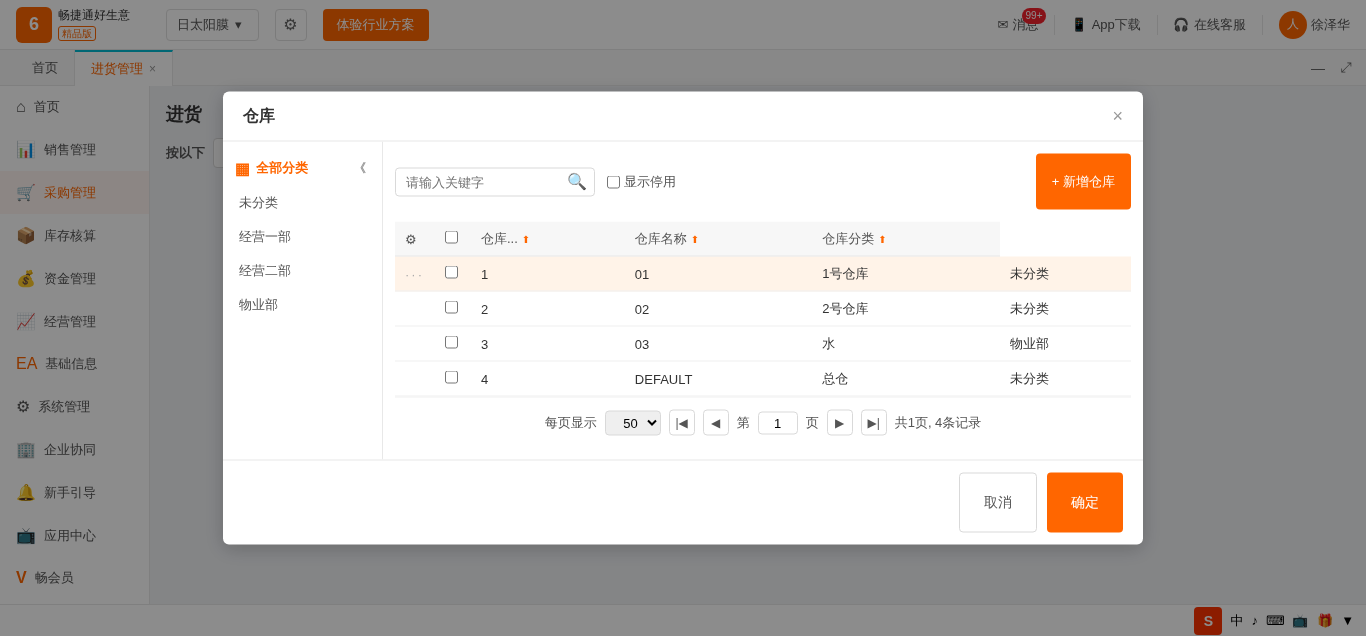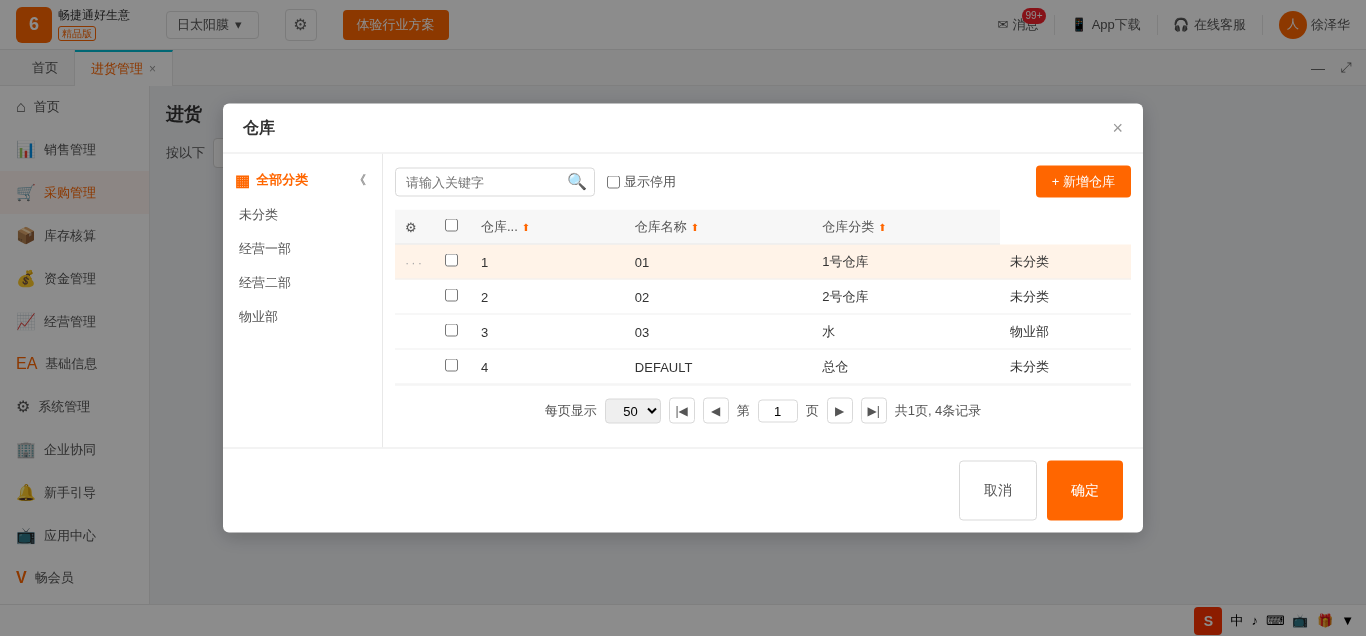--- a/index.html
+++ b/index.html
@@ -30,22 +30,21 @@
       margin-right: 6px;
     }
     .logo-text { font-size: 12px; color: #333; line-height: 1.3; }
     .logo-badge {
       font-size: 10px; color: #ff6600; border: 1px solid #ff6600;
       border-radius: 3px; padding: 0 3px; margin-top: 2px; display: inline-block;
     }
     .header-middle {
       flex: 1;
       display: flex;
-      align-items: center;
-      gap: 26px;
+      gap: 16px;
     }
     .store-selector {
       display: flex; align-items: center;
       border: 1px solid #e0e0e0; border-radius: 4px;
       padding: 4px 10px; cursor: pointer; color: #555; font-size: 13px;
       background: #fff;
     }
     .store-selector span { margin-right: 6px; }
     .gear-btn {
       width: 32px; height: 32px; border: 1px solid #e0e0e0; border-radius: 4px;
@@ -129,21 +128,21 @@
       flex: 1;
       padding: 16px;
       overflow: auto;
       position: relative;
     }
     .page-title { font-size: 18px; font-weight: bold; color: #333; margin-bottom: 12px; }
     .toolbar {
       display: flex; align-items: center; gap: 8px;
       margin-bottom: 12px;
     }
-    .toolbar-label { font-size: 13px; color: #555; }
+    .toolbar-label { font-size: 13px; color: #555; font-weight: bold; }
     .toolbar-btn {
       padding: 5px 12px; border: 1px solid #d9d9d9; border-radius: 4px;
       background: #fff; cursor: pointer; font-size: 13px; color: #555;
     }
     .toolbar-btn.primary {
       background: #ff6600; color: #fff; border-color: #ff6600;
     }
 
     
     .overlay {
@@ -218,21 +217,21 @@
     .search-icon-btn {
       position: absolute; right: 8px; top: 50%; transform: translateY(-50%);
       color: #aaa; cursor: pointer;
     }
     .checkbox-label {
       display: flex; align-items: center; gap: 4px; font-size: 13px; color: #555; justify-content: center;
     }
     .add-warehouse-btn {
       margin-left: auto;
       background: #ff6600; color: #fff; border: none;
-      padding: 7px 16px; border-radius: 4px; cursor: pointer; font-size: 13px;
+      padding: 19px 16px; border-radius: 4px; cursor: pointer; font-size: 13px;
     }
 
     
     .wh-table {
       width: 100%; border-collapse: collapse; font-size: 13px;
     }
     .wh-table th {
       background: #f7f7f7; padding: 8px 10px; text-align: left;
       border-bottom: 1px solid #e8e8e8; color: #555; font-weight: normal;
     }

